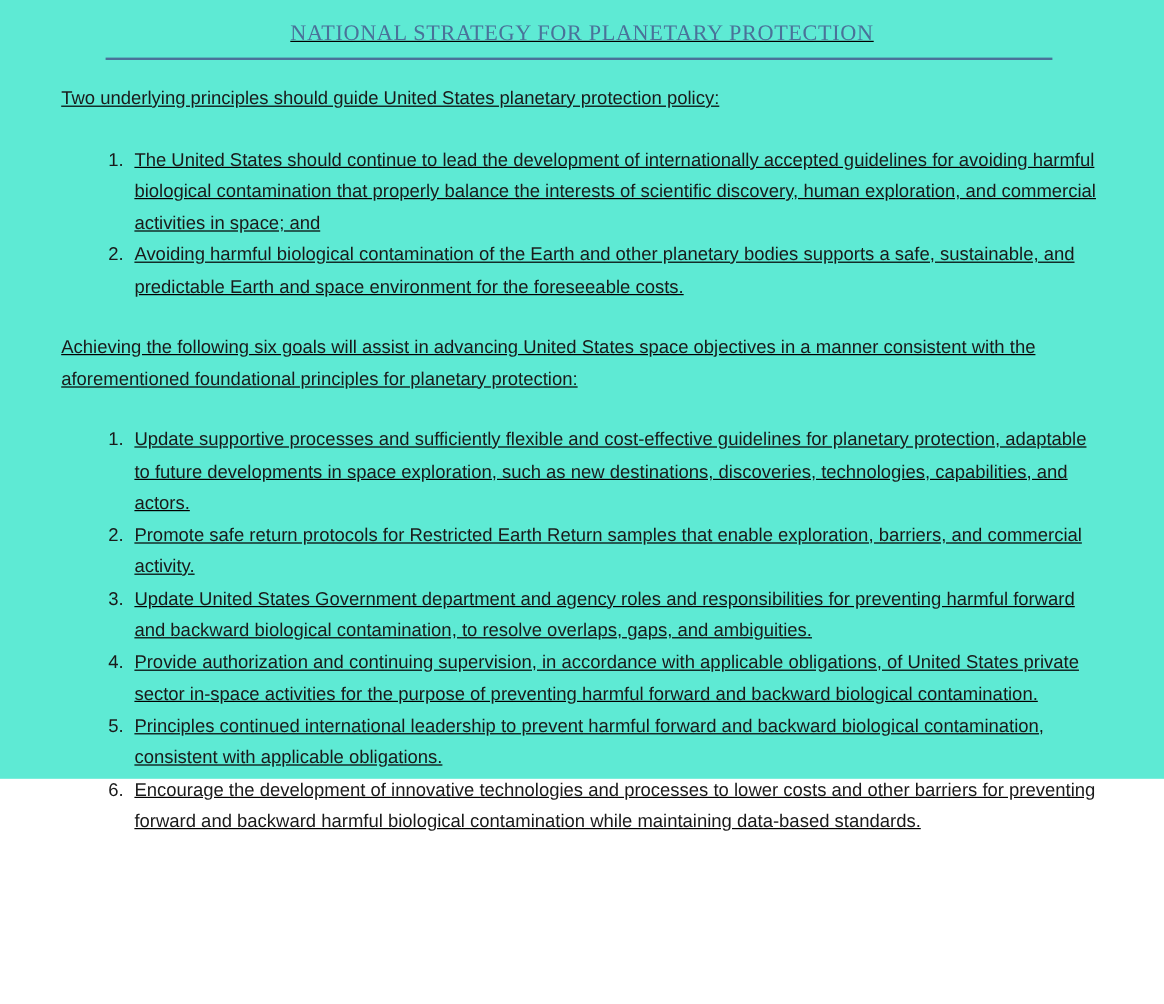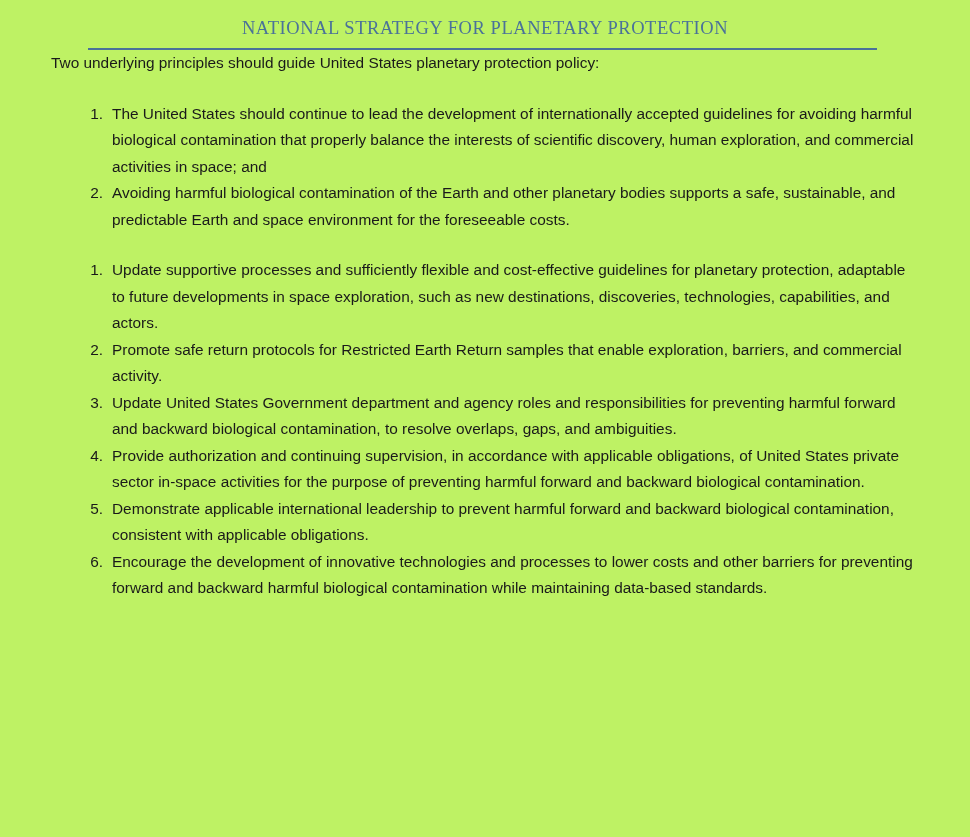--- a/index.html
+++ b/index.html
@@ -10,23 +10,24 @@
   body {
     width: 970px;
     height: 837px;
     font-family: "Liberation Sans", sans-serif;
     overflow: hidden;
   }
 
   .page {
     position: relative;
     width: 970px;
-    height: 837px;
-    background: #bef264;
+    height: 649px;
+    background: #5eead4;
     box-sizing: border-box;
+    text-decoration: underline;
   }
 
   
   .running-head {
     padding-top: 18px;
     text-align: center;
   }
   .running-head-text {
     font-family: "Liberation Serif", serif;
     font-size: 18.5px;
@@ -60,21 +61,21 @@
   }
 
   .para {
     font-family: "Liberation Sans", sans-serif;
     font-size: 15.4px;
     color: #1a1a1a;
     line-height: 26.5px;
     margin: 0;
     max-width: 869px;
   }
-  .para.intro-one { }
+  .para.intro-one { margin-top: 20px; }
   .para.intro-two { margin-top: 24px; }
 
   
   ol.doc-list {
     list-style: none;
     margin: 0;
     padding: 0;
   }
   ol.doc-list.list-principles { margin-top: 24px; }
   ol.doc-list.list-goals { margin-top: 24px; }
@@ -123,41 +124,42 @@
       <li>
         <span class="marker">1.</span>
         <span class="li-text">The United States should continue to lead the development of internationally accepted guidelines for avoiding harmful biological contamination that properly balance the interests of scientific discovery, human exploration, and commercial activities in space; and</span>
       </li>
       <li>
         <span class="marker">2.</span>
         <span class="li-text">Avoiding harmful biological contamination of the Earth and other planetary bodies supports a safe, sustainable, and predictable Earth and space environment for the foreseeable costs.</span>
       </li>
     </ol>
 
+    <p class="para intro-two">Achieving the following six goals will assist in advancing United States space objectives in a manner consistent with the aforementioned foundational principles for planetary protection:</p>
 
     <ol class="doc-list list-goals">
       <li>
         <span class="marker">1.</span>
         <span class="li-text">Update supportive processes and sufficiently flexible and cost-effective guidelines for planetary protection, adaptable to future developments in space exploration, such as new destinations, discoveries, technologies, capabilities, and actors.</span>
       </li>
       <li>
         <span class="marker">2.</span>
         <span class="li-text">Promote safe return protocols for Restricted Earth Return samples that enable exploration, barriers, and commercial activity.</span>
       </li>
       <li>
         <span class="marker">3.</span>
         <span class="li-text">Update United States Government department and agency roles and responsibilities for preventing harmful forward and backward biological contamination, to resolve overlaps, gaps, and ambiguities.</span>
       </li>
       <li>
         <span class="marker">4.</span>
         <span class="li-text">Provide authorization and continuing supervision, in accordance with applicable obligations, of United States private sector in-space activities for the purpose of preventing harmful forward and backward biological contamination.</span>
       </li>
       <li>
         <span class="marker">5.</span>
-        <span class="li-text">Demonstrate applicable international leadership to prevent harmful forward and backward biological contamination, consistent with applicable obligations.</span>
+        <span class="li-text">Principles continued international leadership to prevent harmful forward and backward biological contamination, consistent with applicable obligations.</span>
       </li>
       <li>
         <span class="marker">6.</span>
         <span class="li-text">Encourage the development of innovative technologies and processes to lower costs and other barriers for preventing forward and backward harmful biological contamination while maintaining data-based standards.</span>
       </li>
     </ol>
 
   </div>
 </div>
 

